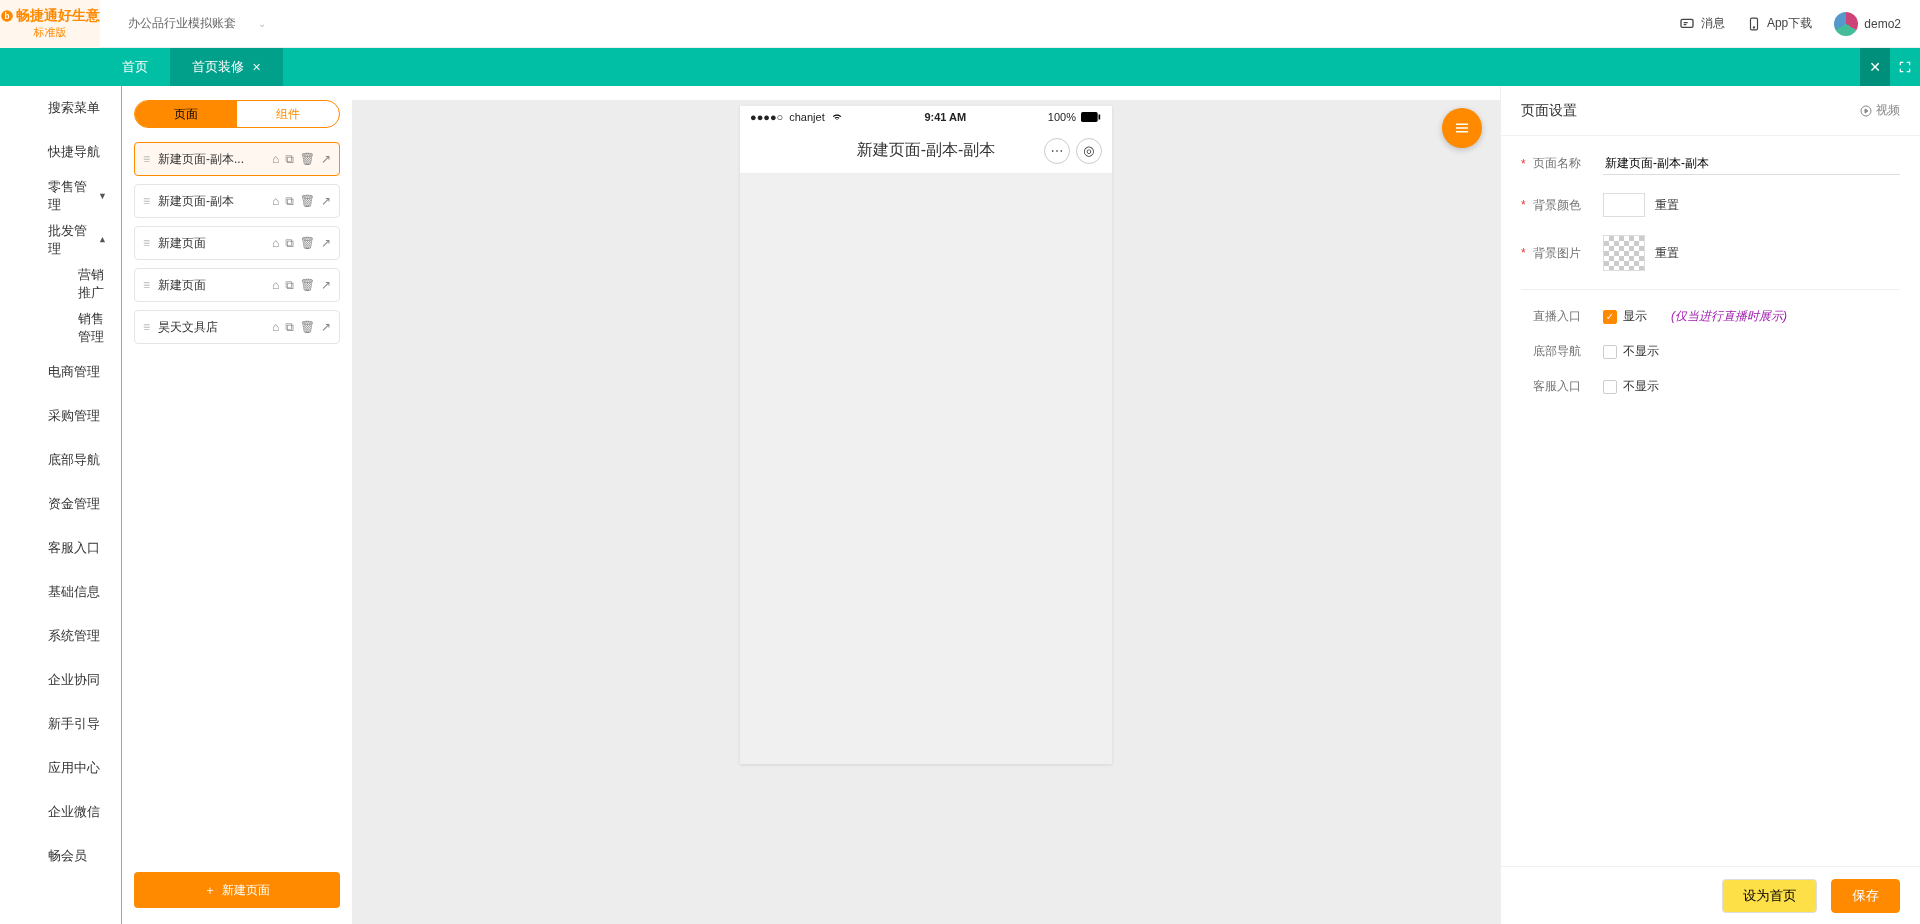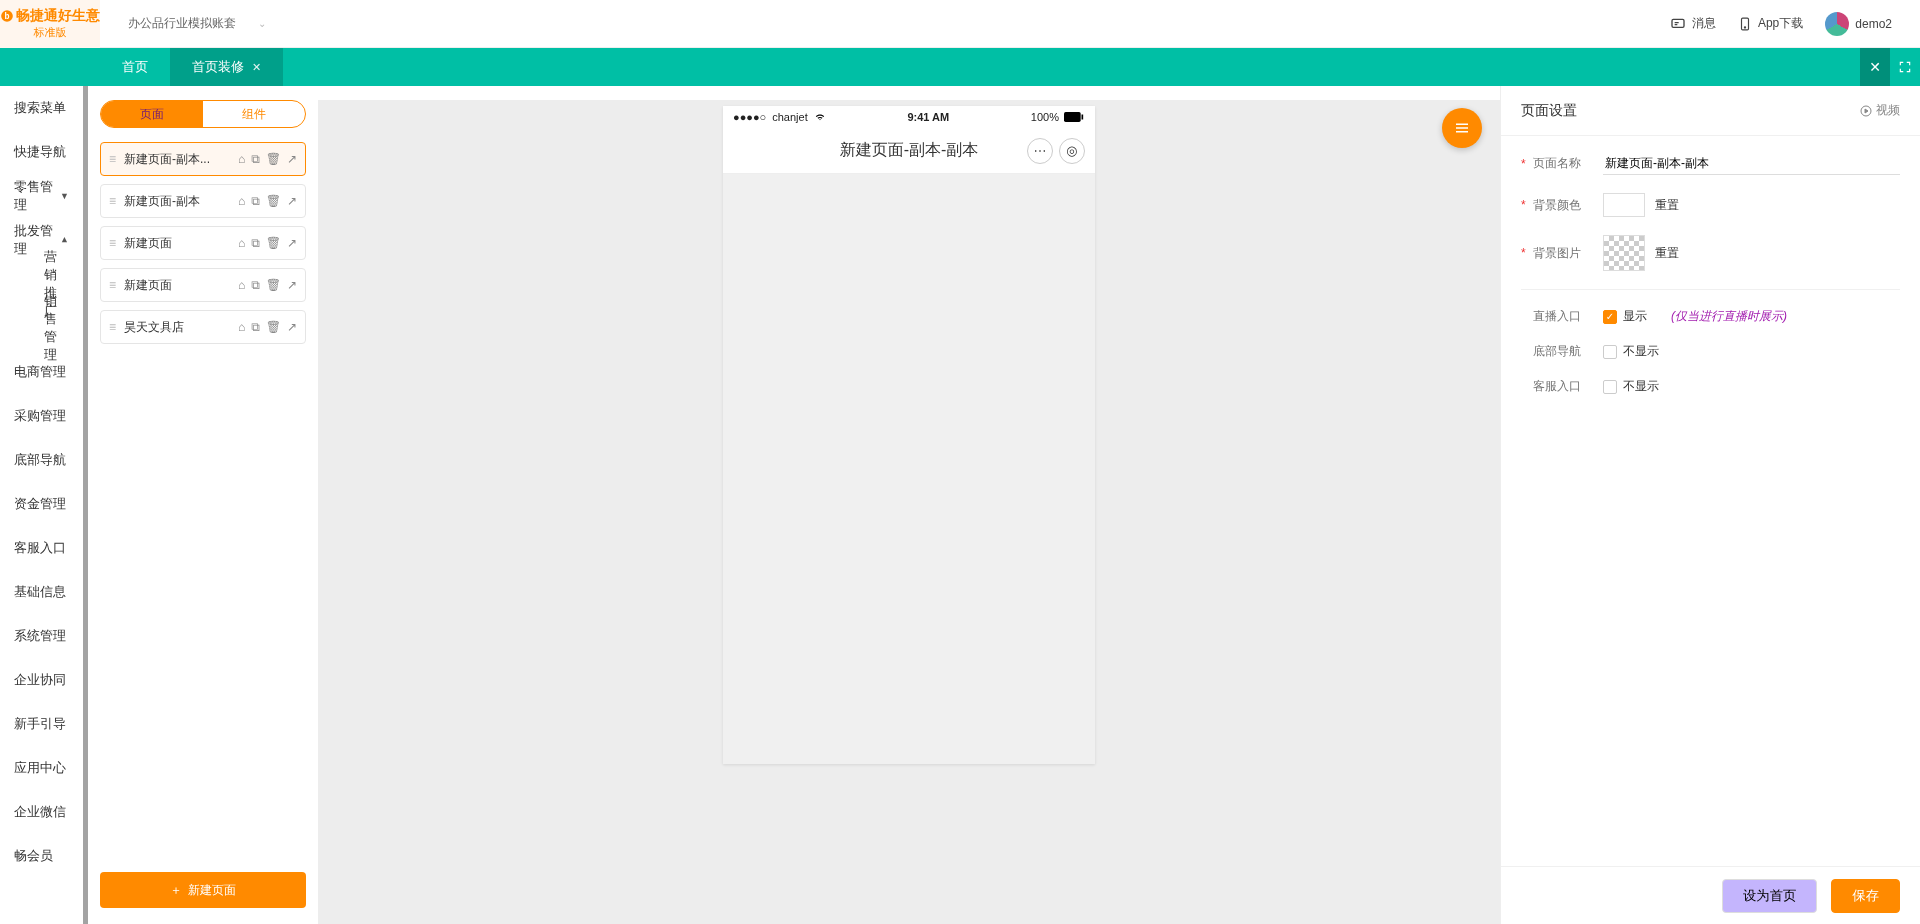--- a/index.html
+++ b/index.html
@@ -7,49 +7,49 @@
   body { display: flex; flex-direction: column; width: 1920px; height: 924px; overflow: hidden; background: #fff; }
 
   
   .topbar { height: 48px; display: flex; align-items: center; border-bottom: 1px solid #eee; }
   .logo-box { width: 100px; height: 48px; background: #FFF6EE; display:flex; flex-direction:column; align-items:center; justify-content:center; }
   .logo-box .logo-icon { color:#FF8A00; font-size:14px; font-weight:bold; display:flex; align-items:center; gap:2px;}
   .logo-box .logo-sub { color:#FF8A00; font-size:11px; }
   .acct-select { margin-left: 18px; color:#666; display:flex; align-items:center; gap:22px; cursor:pointer; padding:6px 10px; border-radius:4px;}
   .chev { font-size:10px; color:#bbb;}
   .top-spacer { flex:1; }
-  .top-right { display:flex; align-items:center; gap:22px; padding-right:28px; color:#444; }
+  .top-right { display:flex; align-items:center; gap:22px; padding-right:19px; color:#444; }
   .top-item { display:flex; align-items:center; gap:6px; cursor:pointer; }
   .avatar { width:24px; height:24px; border-radius:50%; background: conic-gradient(#c47 0 120deg,#4b9 120deg 240deg,#59c 240deg 360deg); }
 
   
   .tabstrip { height: 38px; background:#00BFA5; display:flex; align-items:stretch; color:#fff; }
   .tabstrip .spacer-left { width:100px; }
   .tab { display:flex; align-items:center; padding:0 22px; cursor:pointer; font-size:13px; gap:8px;}
   .tab.active { background:#00A08A; }
   .tab .close { font-size:11px; opacity:.9;}
   .tab-right { margin-left:auto; display:flex; align-items:center; }
   .tab-right .t-btn { width:30px; height:38px; display:flex; align-items:center; justify-content:center; cursor:pointer; font-size:14px;}
   .tab-right .t-btn.dark { background:#008F7A; }
 
   
   .main { flex:1; display:flex; min-height:0; }
-  .sidebar { width:88px; border-right:5px solid #a3a3a3; overflow-y:auto; }
+  .sidebar { width:88px; border-right:1px solid #a3a3a3; overflow-y:auto;margin-left:34px; }
   .side-item { height:44px; display:flex; align-items:center; padding:0 14px; cursor:pointer; color:#333; font-size:13px; justify-content:space-between;}
   .side-item.sub { padding-left:44px; color:#333; }
   .side-item .tri { font-size:9px; color:#555;}
   .side-item.expanded .tri { transform: scaleY(-1); }
 
   .workarea { flex:1; display:flex; min-height:0; }
 
   
   .pagepanel { width:230px; padding:14px 12px 0; display:flex; flex-direction:column; background:#fff;}
   .seg { display:flex; border:1px solid #FF8A00; border-radius:14px; overflow:hidden; height:28px; margin-bottom:14px;}
   .seg .seg-btn { flex:1; display:flex; align-items:center; justify-content:center; cursor:pointer; color:#FF8A00; }
-  .seg .seg-btn.active { background:#FF8A00; color:#701a75; }
+  .seg .seg-btn.active { background:#FF8A00; color:#000000; }
   .plist { flex:1; overflow:auto; }
   .pitem { border:1px solid #e5e5e5; border-radius:4px; height:34px; display:flex; align-items:center; padding:0 8px; gap:8px; margin-bottom:8px; cursor:pointer;}
   .pitem.active { border-color:#FF8A00; background:#FFF7F0;}
   .pitem .drag { color:#bbb; font-size:12px;}
   .pitem .pname { flex:1; white-space:nowrap; overflow:hidden; text-overflow:ellipsis; }
   .pitem .picos { display:flex; gap:6px; color:#888; }
   .pitem .picos span { cursor:pointer; font-size:12px;}
   .newpage-btn { height:36px; margin:14px 0 16px; background:#FF8A00; color:#fff; display:flex; align-items:center; justify-content:center; gap:6px; border-radius:4px; cursor:pointer;}
 
   
@@ -83,21 +83,21 @@
       linear-gradient(45deg,transparent 75%,#ccc 75%),
       linear-gradient(-45deg,transparent 75%,#ccc 75%);
     background-size:10px 10px; background-position:0 0,0 5px,5px -5px,-5px 0;}
   .linkish { color:#333; cursor:pointer;}
   .chk { display:flex; align-items:center; gap:6px; cursor:pointer;}
   .chk .box { width:14px; height:14px; border:1px solid #ccc; border-radius:2px; display:flex; align-items:center; justify-content:center; font-size:10px; color:#fff;}
   .chk.checked .box { background:#FF8A00; border-color:#FF8A00;}
   .hint { color:#a21caf; margin-left:14px;font-style:italic;}
   .hr { height:1px; background:#f0f0f0; margin:12px 0 18px;}
   .set-ft { height:58px; border-top:1px solid #f0f0f0; display:flex; align-items:center; justify-content:flex-end; padding:0 20px; gap:14px;}
-  .btn { height:34px; padding:0 20px; border-radius:4px; border:1px solid #ddd; background:#c4b5fd; cursor:pointer; display:flex; align-items:center;}
+  .btn { height:34px; padding:0 20px; border-radius:4px; border:1px solid #ddd; background:#fde047; cursor:pointer; display:flex; align-items:center;}
   .btn.primary { background:#FF8A00; border-color:#FF8A00; color:#fff;}
 
   svg { display:block; }
 </style>
 </head>
 <body>
 
 <div class="topbar">
   <div class="logo-box">
     <div class="logo-icon">

